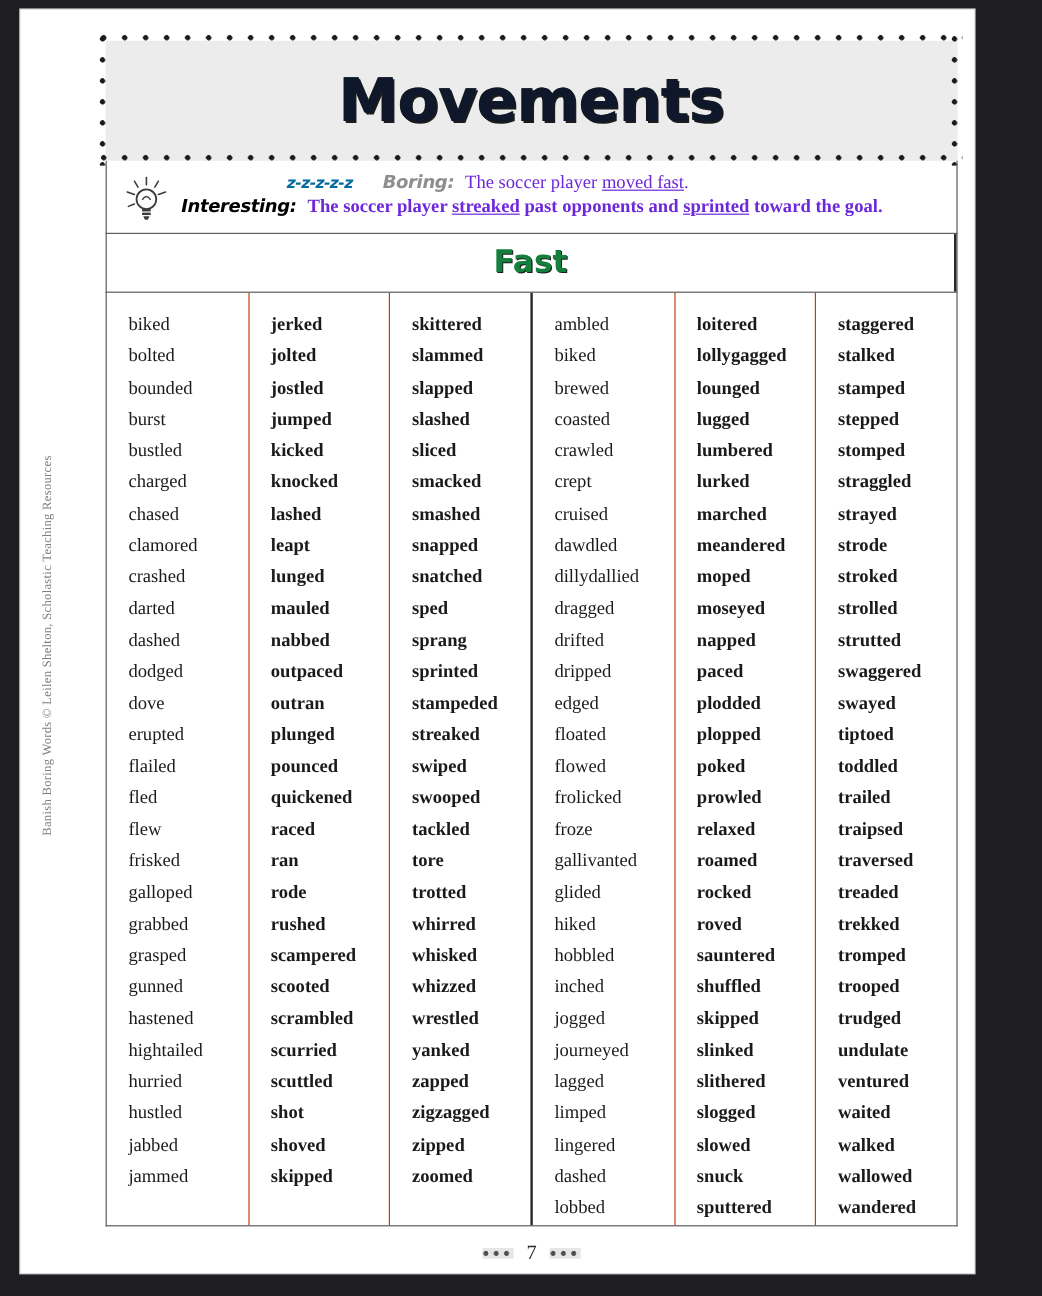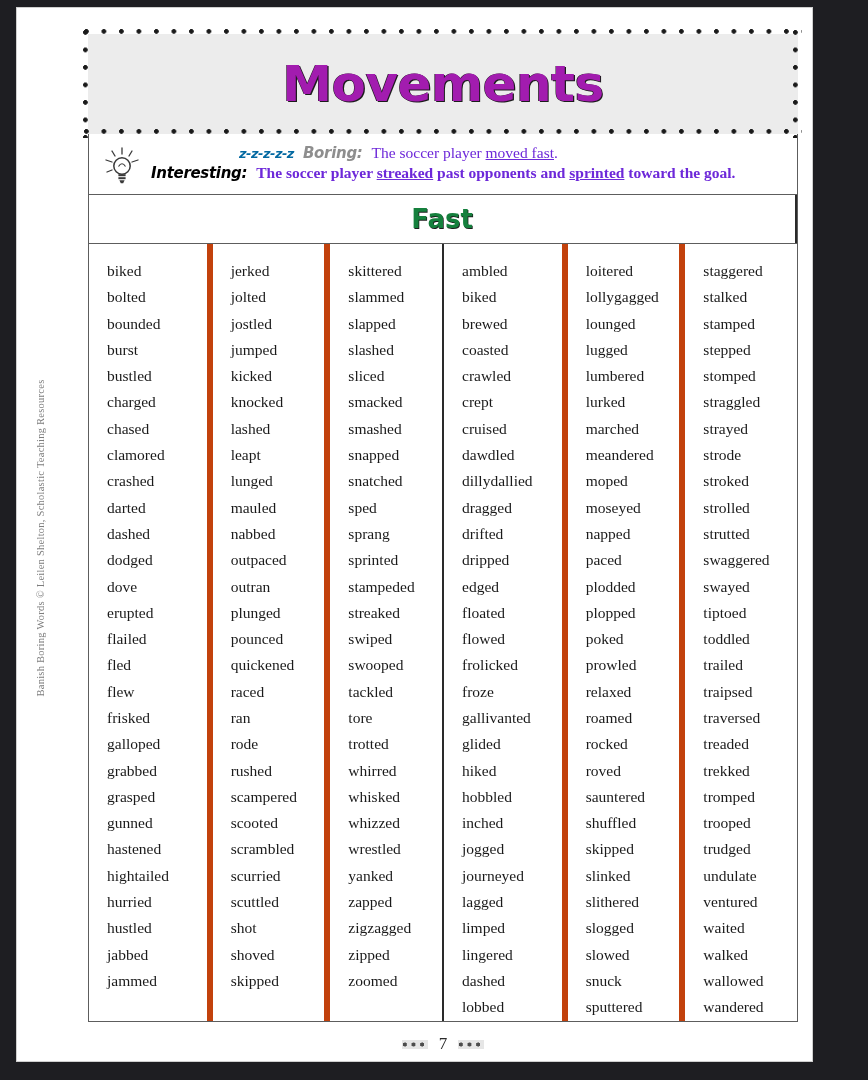--- a/index.html
+++ b/index.html
@@ -77,21 +77,21 @@
   .dot-edge.left   { left: -5px;  top: -4px; bottom: -4px; width: 10px;
                      background-repeat: repeat-y; }
   .dot-edge.right  { right: -5px; top: -4px; bottom: -4px; width: 10px;
                      background-repeat: repeat-y; }
 
   #title-text {
     font-family: "DejaVu Sans", sans-serif;
     font-weight: bold;
     font-size: 50px;
     letter-spacing: -0.5px;
-    color: #a21caf;
+    color: #0f172a;
     text-shadow: 1.2px 1.2px 0 #1c1c1c, -0.6px 0 0 #1c1c1c;
   }
 
   
   #example-row {
     position: relative;
     border: 1.5px solid #5d5d5d;
     border-top: none;
     padding: 9px 10px 10px 10px;
     box-sizing: border-box;
@@ -122,21 +122,21 @@
     letter-spacing: -0.5px;
     margin-right: 5px;
   }
   .lbl {
     font-family: "DejaVu Sans", sans-serif;
     font-style: italic;
     font-weight: bold;
     font-size: 15px;
     letter-spacing: -0.3px;
   }
-  .lbl.gray { color: #8e8e8e; }
+  .lbl.gray { color: #8e8e8e; margin-left: 16px; }
   .lbl.dark { color: #000000; }
   .sent {
     font-family: "Liberation Serif", serif;
     font-size: 15.5px;
     color: #6d28d9;
     margin-left: 5px;
   }
   .sent.bold { font-weight: bold; }
   .ul { text-decoration: underline; }
 
@@ -173,21 +173,21 @@
     flex: 1 1 50%;
     min-width: 0;
   }
   .half.fast { border-right: 2.5px solid #2a2a2a; }
   .wcol {
     flex: 1 1 33.3333%;
     padding: 14px 4px 0 18px;
     box-sizing: border-box;
     min-width: 0;
   }
-  .wcol.sep { border-left: 6px solid #c2410c; }
+  .wcol.sep { border-left: 1px solid #c2410c; font-weight: bold; }
   .word {
     font-family: "Liberation Serif", serif;
     font-size: 15.5px;
     color: #1a1a1a;
     line-height: 26.3px;
     white-space: nowrap;
   }
 
   
   #footer {

